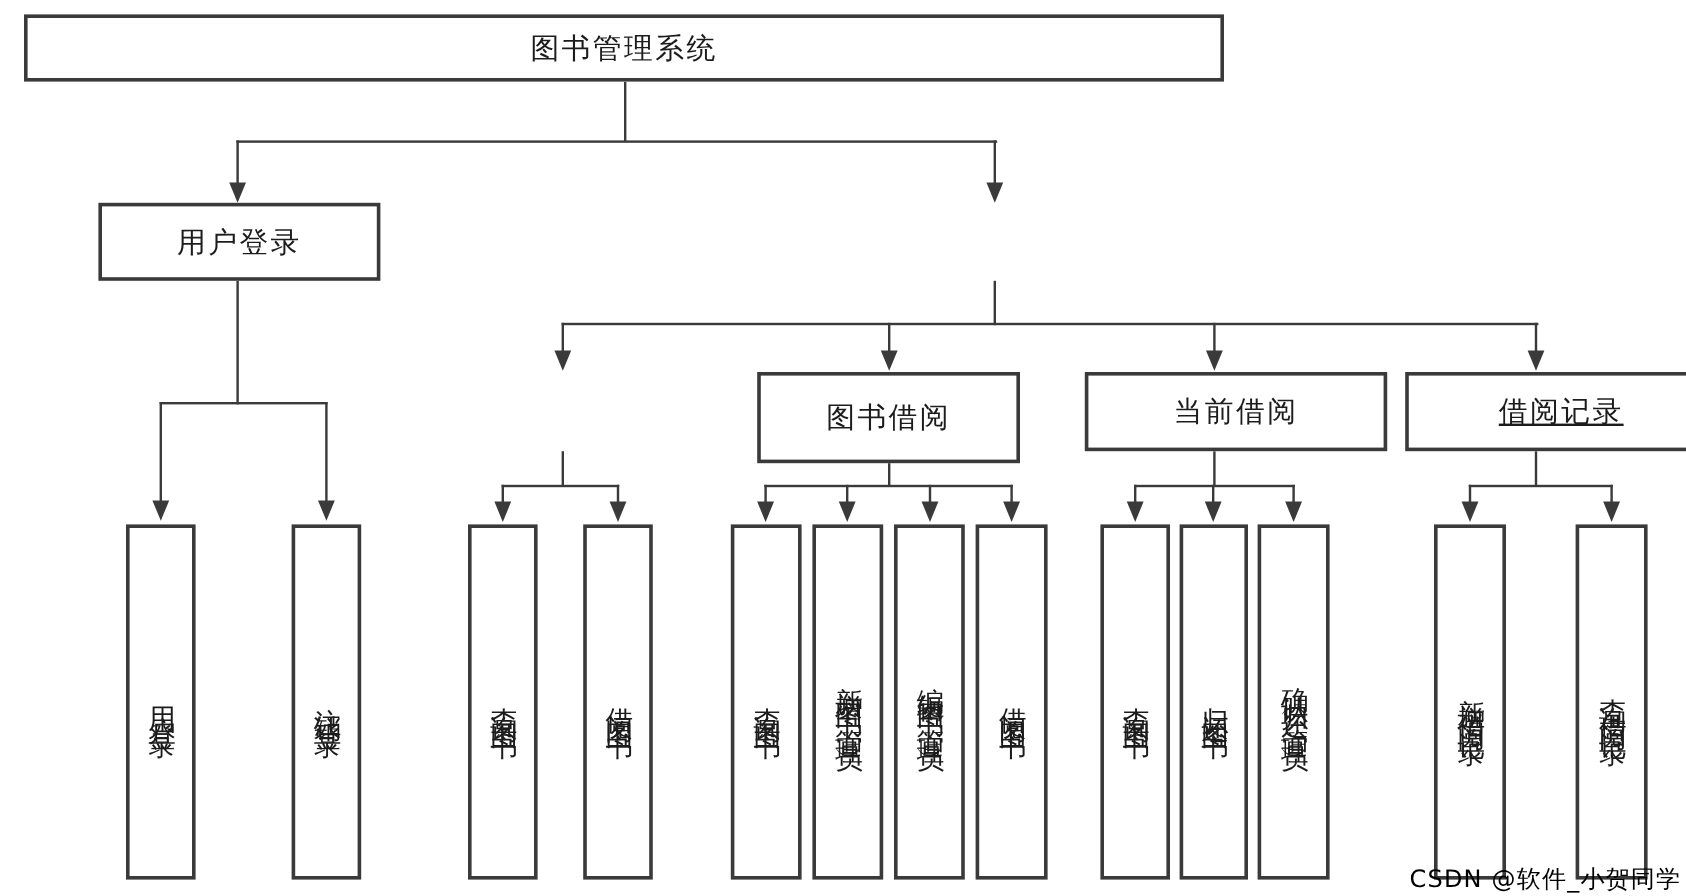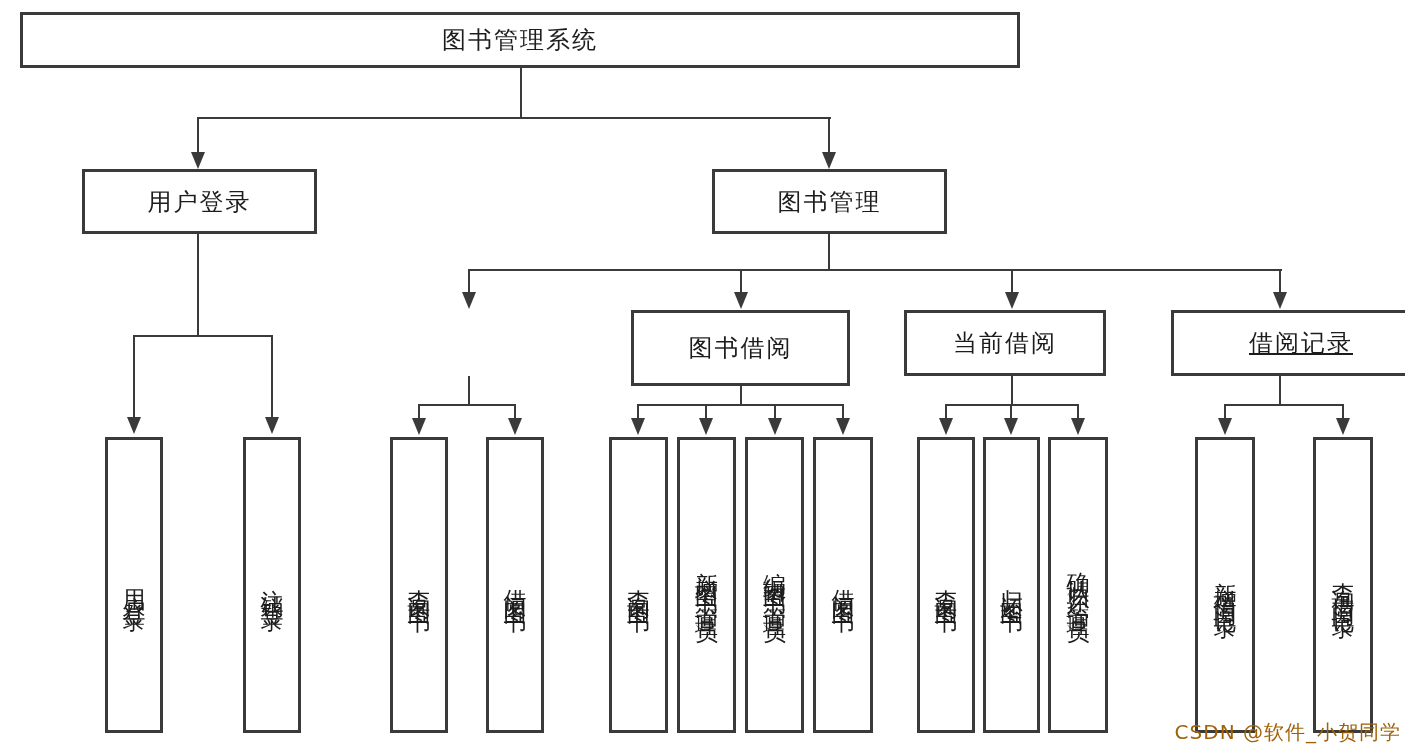--- a/index.html
+++ b/index.html
@@ -63,21 +63,21 @@
     border-left: 7px solid transparent;
     border-right: 7px solid transparent;
     border-top: 17px solid #3a3a3a;
     z-index: 1;
   }
   .watermark {
     position: absolute;
     top: 719px;
     right: 4px;
     font-size: 20px;
-    color: #a16207;
+    color: #000000;
     letter-spacing: 1px;
     z-index: 6;
     white-space: nowrap;
     text-align: right;
   }
 </style>
 </head>
 <body>
 
 <div id="canvas">
@@ -85,42 +85,41 @@
   <div class="node" style="left:20px; top:12px; width:1000px; height:56px;">图书管理系统</div>
 
   <div class="vline" style="left:520px; top:68px; height:50px;"></div>
   <div class="hline" style="left:197px; top:117px; width:634px;"></div>
   <div class="vline" style="left:197px; top:117px; height:36px;"></div>
   <div class="arrow" style="left:191px; top:152px;"></div>
   <div class="vline" style="left:828px; top:117px; height:36px;"></div>
   <div class="arrow" style="left:822px; top:152px;"></div>
 
   <div class="node" style="left:82px; top:169px; width:235px; height:65px;">用户登录</div>
-  <div class="node" style="left:712px; top:169px; width:235px; height:65px;">图书管理</div>
 
   <div class="vline" style="left:197px; top:234px; height:103px;"></div>
   <div class="hline" style="left:133px; top:335px; width:140px;"></div>
   <div class="vline" style="left:133px; top:335px; height:84px;"></div>
   <div class="arrow" style="left:127px; top:417px;"></div>
   <div class="vline" style="left:271px; top:335px; height:84px;"></div>
   <div class="arrow" style="left:265px; top:417px;"></div>
 
   <div class="vline" style="left:828px; top:234px; height:37px;"></div>
   <div class="hline" style="left:468px; top:269px; width:814px;"></div>
   <div class="vline" style="left:468px; top:269px; height:26px;"></div>
   <div class="arrow" style="left:462px; top:292px;"></div>
   <div class="vline" style="left:740px; top:269px; height:26px;"></div>
   <div class="arrow" style="left:734px; top:292px;"></div>
   <div class="vline" style="left:1011px; top:269px; height:26px;"></div>
   <div class="arrow" style="left:1005px; top:292px;"></div>
   <div class="vline" style="left:1279px; top:269px; height:26px;"></div>
   <div class="arrow" style="left:1273px; top:292px;"></div>
 
   <div class="node" style="left:631px; top:310px; width:219px; height:76px;">图书借阅</div>
-  <div class="node" style="left:904px; top:310px; width:202px; height:66px;">当前借阅</div>
+  <div class="node" style="left:904px; top:310px; width:252px; height:66px;">当前借阅</div>
   <div class="node" style="left:1171px; top:310px; width:260px; height:66px;text-decoration:underline;">借阅记录</div>
 
   <div class="vline" style="left:468px; top:376px; height:29px;"></div>
   <div class="hline" style="left:418px; top:404px; width:98px;"></div>
   <div class="vline" style="left:418px; top:404px; height:16px;"></div>
   <div class="arrow" style="left:412px; top:418px;"></div>
   <div class="vline" style="left:514px; top:404px; height:16px;"></div>
   <div class="arrow" style="left:508px; top:418px;"></div>
 
   <div class="vline" style="left:740px; top:376px; height:29px;"></div>

